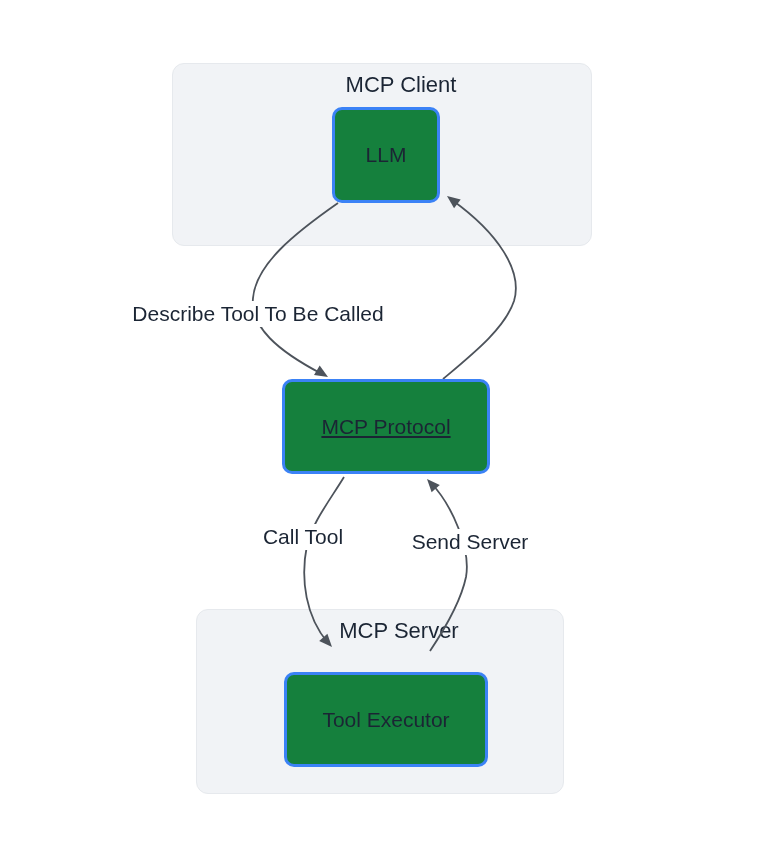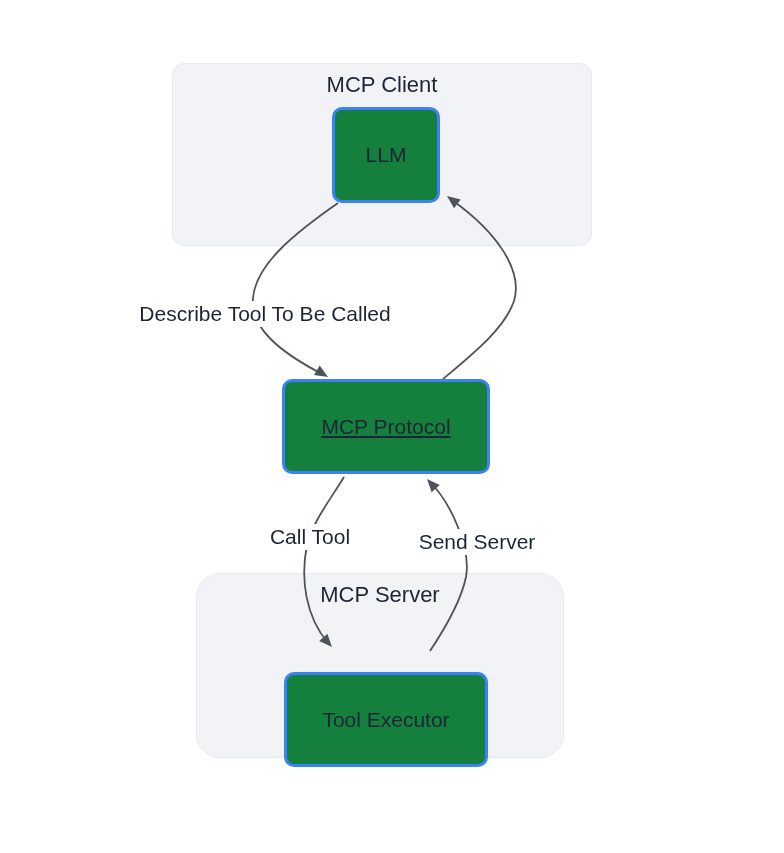--- a/index.html
+++ b/index.html
@@ -24,23 +24,24 @@
   }
   .subgraph-title {
     position: absolute;
     width: 100%;
     top: 8px;
     text-align: center;
     font-size: 22px;
     font-weight: 500;
     color: #1b2534;
     z-index: 1;
+    padding-left: 19px;
   }
   #sg-client { left: 172px; top: 63px; width: 418px; height: 181px; }
-  #sg-server { left: 196px; top: 573px; width: 366px; height: 183px; border-radius: 24px; }
+  #sg-server { left: 196px; top: 609px; width: 366px; height: 183px; }
 
   .edges-svg {
     position: absolute;
     left: 0; top: 0;
     width: 784px;
     height: 853px;
     z-index: 2;
     pointer-events: none;
   }
   .edge-path {
@@ -72,21 +73,20 @@
 
   .edge-label {
     position: absolute;
     transform: translate(-50%, -50%);
     background: #ffffff;
     padding: 1px 6px;
     font-size: 21px;
     color: #1b2534;
     white-space: nowrap;
     z-index: 4;
-    margin-left: 7px;
   }
   #lbl-describe { left: 258px; top: 314px; }
   #lbl-return   { left: 520px; top: 314px; }
   #lbl-call     { left: 303px; top: 537px; }
   #lbl-send     { left: 470px; top: 542px; }
 </style>
 </head>
 <body>
 
 <div class="canvas">

